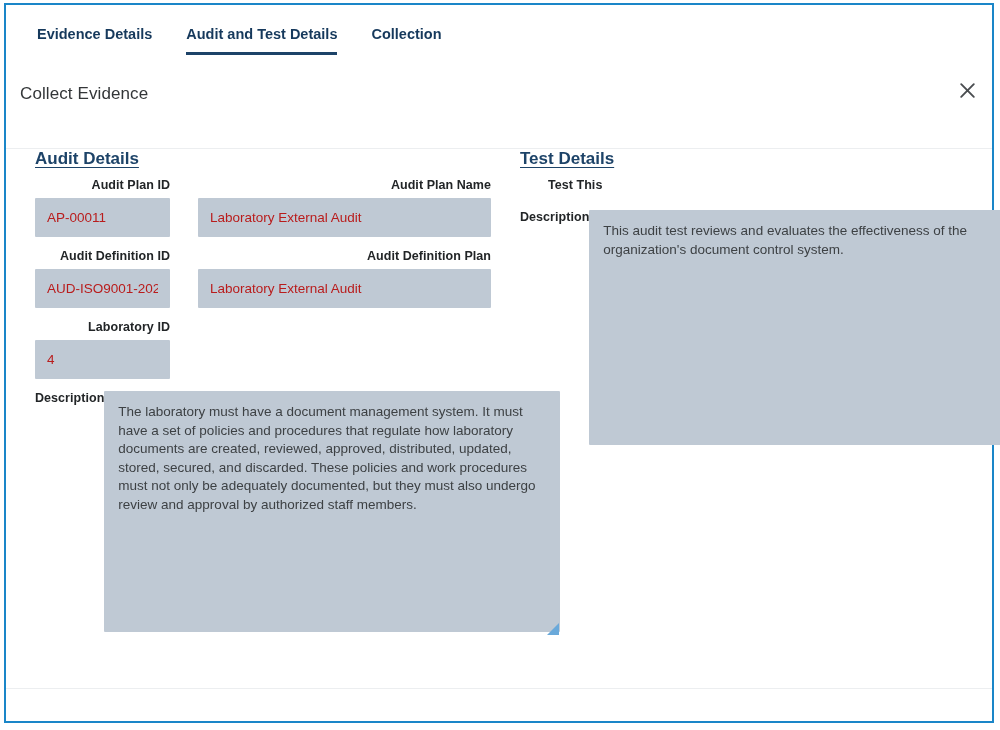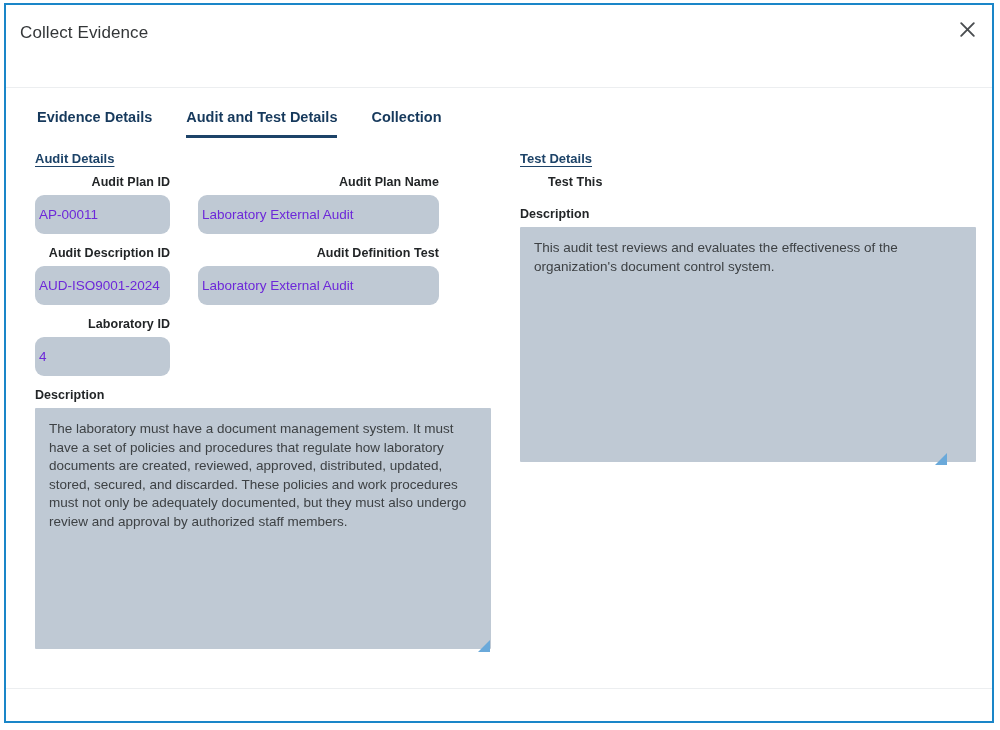--- a/index.html
+++ b/index.html
@@ -91,21 +91,21 @@
     height: 555px;
   }
   .column {
     position: absolute;
     top: 0;
   }
   #left-column  { left: 29px;  width: 456px; }
   #right-column { left: 514px; width: 428px; }
 
   .section-heading {
-    font-size: 13px;
+    font-size: 17px;
     font-weight: bold;
     color: #1d4368;
     text-decoration: underline;
     text-underline-offset: 3px;
     margin: 0 0 9px 0;
     display: inline-block;
   }
 
   .field-row {
     display: flex;
@@ -119,31 +119,31 @@
     margin-bottom: 6px;
     letter-spacing: 0.05px;
   }
   .field-input {
     background: #bfc9d4;
     border: none;
     height: 39px;
     box-sizing: border-box;
     font-family: "Liberation Sans", sans-serif;
     font-size: 13.5px;
-    color: #6d28d9;
-    padding: 0 4px;
+    color: #b91c1c;
+    padding: 0 12px;
     outline: none;
-    border-radius: 9px;
+    border-radius: 1px;
   }
   .w-narrow { width: 135px; }
-  .w-wide-left { width: 241px; }
+  .w-wide-left { width: 293px; }
   .w-wide-right { width: 293px; }
   .gap { width: 28px; flex: none; }
 
-  .desc-block { display: flex; flex-direction: column; }
+  .desc-block { display: flex; flex-direction: row; }
   .desc-area {
     background: #bfc9d4;
     border: none;
     box-sizing: border-box;
     font-family: "Liberation Sans", sans-serif;
     font-size: 13.5px;
     color: #3d4144;
     line-height: 18.5px;
     padding: 12px 14px 12px 14px;
     resize: none;
@@ -172,63 +172,63 @@
     bottom: 0;
     height: 32px;
     border-top: 1px solid #eceef0;
   }
 </style>
 </head>
 <body>
 
 <div id="dialog">
 
+  <div id="tabs">
+    <div id="tab-underline-track"></div>
+    <div id="tab-strip">
+      <div class="tab">Evidence Details</div>
+      <div class="tab active">Audit and Test Details</div>
+      <div class="tab">Collection</div>
+    </div>
+  </div>
+
   <div id="header">
     <div id="dialog-title">Collect Evidence</div>
     <div id="close-button">
       <svg width="17" height="17" viewBox="0 0 17 17" aria-hidden="true">
         <path d="M2.2 2.2 L14.8 14.8 M14.8 2.2 L2.2 14.8" stroke="#4a4d50" stroke-width="1.9" stroke-linecap="round"></path>
       </svg>
     </div>
   </div>
 
-  <div id="tabs">
-    <div id="tab-underline-track"></div>
-    <div id="tab-strip">
-      <div class="tab">Evidence Details</div>
-      <div class="tab active">Audit and Test Details</div>
-      <div class="tab">Collection</div>
-    </div>
-  </div>
-
   <div id="body-area">
 
     <div class="column" id="left-column">
       <div class="section-heading">Audit Details</div>
 
       <div class="field-row">
         <div class="field-block">
           <div class="field-label">Audit Plan ID</div>
           <input class="field-input w-narrow" readonly="" value="AP-00011" style="">
         </div>
         <div class="gap"></div>
         <div class="field-block">
           <div class="field-label">Audit Plan Name</div>
           <input class="field-input w-wide-left" readonly="" value="Laboratory External Audit" style="">
         </div>
       </div>
 
       <div class="field-row">
         <div class="field-block">
-          <div class="field-label">Audit Description ID</div>
+          <div class="field-label">Audit Definition ID</div>
           <input class="field-input w-narrow" readonly="" value="AUD-ISO9001-2024" style="">
         </div>
         <div class="gap"></div>
         <div class="field-block">
-          <div class="field-label">Audit Definition Test</div>
+          <div class="field-label">Audit Definition Plan</div>
           <input class="field-input w-wide-left" readonly="" value="Laboratory External Audit" style="">
         </div>
       </div>
 
       <div class="field-row">
         <div class="field-block">
           <div class="field-label">Laboratory ID</div>
           <input class="field-input w-narrow" readonly="" value="4" style="">
         </div>
         <div class="gap"></div>

